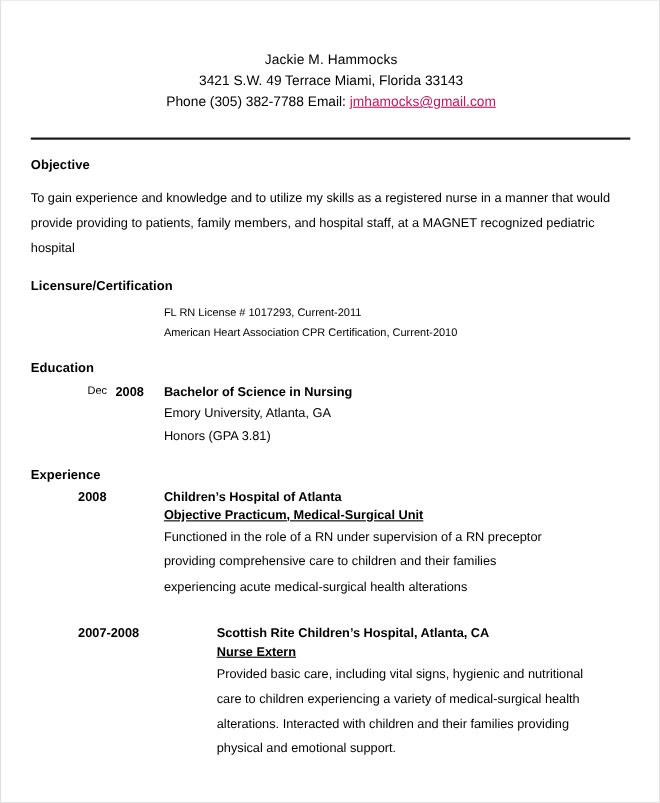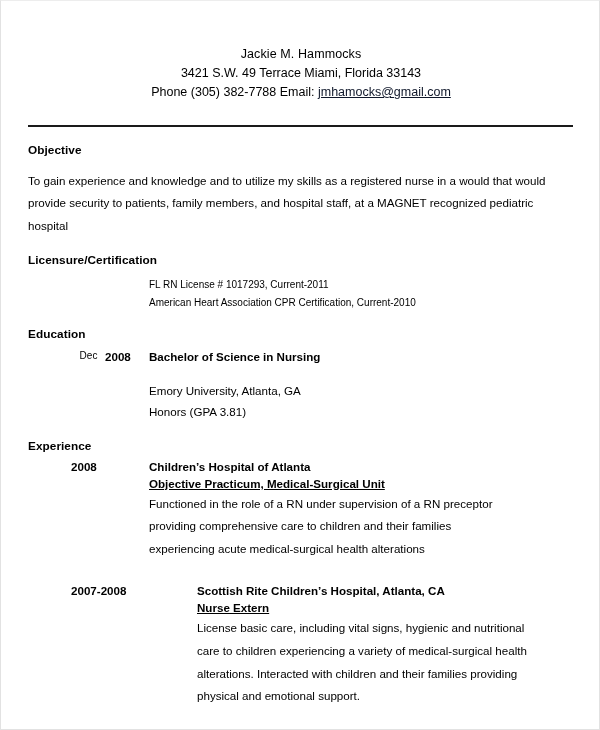--- a/index.html
+++ b/index.html
@@ -50,21 +50,21 @@
   }
   .addr {
     font-size: 12.5px;
     font-weight: normal;
   }
   .contact {
     font-size: 12.5px;
     font-weight: normal;
   }
   .email-link {
-    color: #0f172a;
+    color: #be185d;
     text-decoration: underline;
   }
 
   hr.rule {
     border: 0;
     border-top: 2.4px solid #1a1a1a;
     margin: 23px 1px 0 0;
   }
 
   
@@ -132,21 +132,21 @@
   .edu-row {
     margin-top: 9px;
   }
   .edu-degree {
     font-weight: bold;
     font-size: 11.6px;
   }
   .edu-sub {
     font-size: 11.6px;
     line-height: 1.78;
-    margin-top: 18px;
+    margin-top: 3px;
   }
 
   .exp-entry {
     margin-top: 7px;
   }
   .exp-entry.second {
     margin-top: 24px;
     gap: 48px;
   }
   .exp-org {
@@ -178,21 +178,21 @@
       <div class="addr">3421 S.W. 49 Terrace Miami, Florida 33143</div>
       <div class="contact">
         <span>Phone (305) 382-7788 Email: </span><a class="email-link" href="#">jmhamocks@gmail.com</a>
       </div>
     </div>
 
     <hr class="rule">
 
     <div class="section">
       <div class="section-title">Objective</div>
-      <div class="objective-body">To gain experience and knowledge and to utilize my skills as a registered nurse in a would that would provide security to patients, family members, and hospital staff, at a MAGNET recognized pediatric hospital</div>
+      <div class="objective-body">To gain experience and knowledge and to utilize my skills as a registered nurse in a manner that would provide providing to patients, family members, and hospital staff, at a MAGNET recognized pediatric hospital</div>
     </div>
 
     <div class="section">
       <div class="section-title">Licensure/Certification</div>
       <div class="lic-block">
         <div class="row">
           <div class="col-indent"></div>
           <div class="col-content lic-line">FL RN License # 1017293, Current-2011</div>
         </div>
         <div class="row">
@@ -228,19 +228,19 @@
           <div><span class="exp-role">Objective Practicum, Medical-Surgical Unit</span></div>
           <div class="exp-desc">Functioned in the role of a RN under supervision of a RN preceptor providing comprehensive care to children and their families experiencing acute medical-surgical health alterations</div>
         </div>
       </div>
 
       <div class="row exp-entry second">
         <div class="col-years">2007-2008</div>
         <div class="col-content">
           <div class="exp-org">Scottish Rite Children’s Hospital, Atlanta, CA</div>
           <div><span class="exp-role">Nurse Extern</span></div>
-          <div class="exp-desc">License basic care, including vital signs, hygienic and nutritional care to children experiencing a variety of medical-surgical health alterations.  Interacted with children and their families providing physical and emotional support.</div>
+          <div class="exp-desc">Provided basic care, including vital signs, hygienic and nutritional care to children experiencing a variety of medical-surgical health alterations.  Interacted with children and their families providing physical and emotional support.</div>
         </div>
       </div>
     </div>
 
   </div>
 </div>
 
 </body></html>

